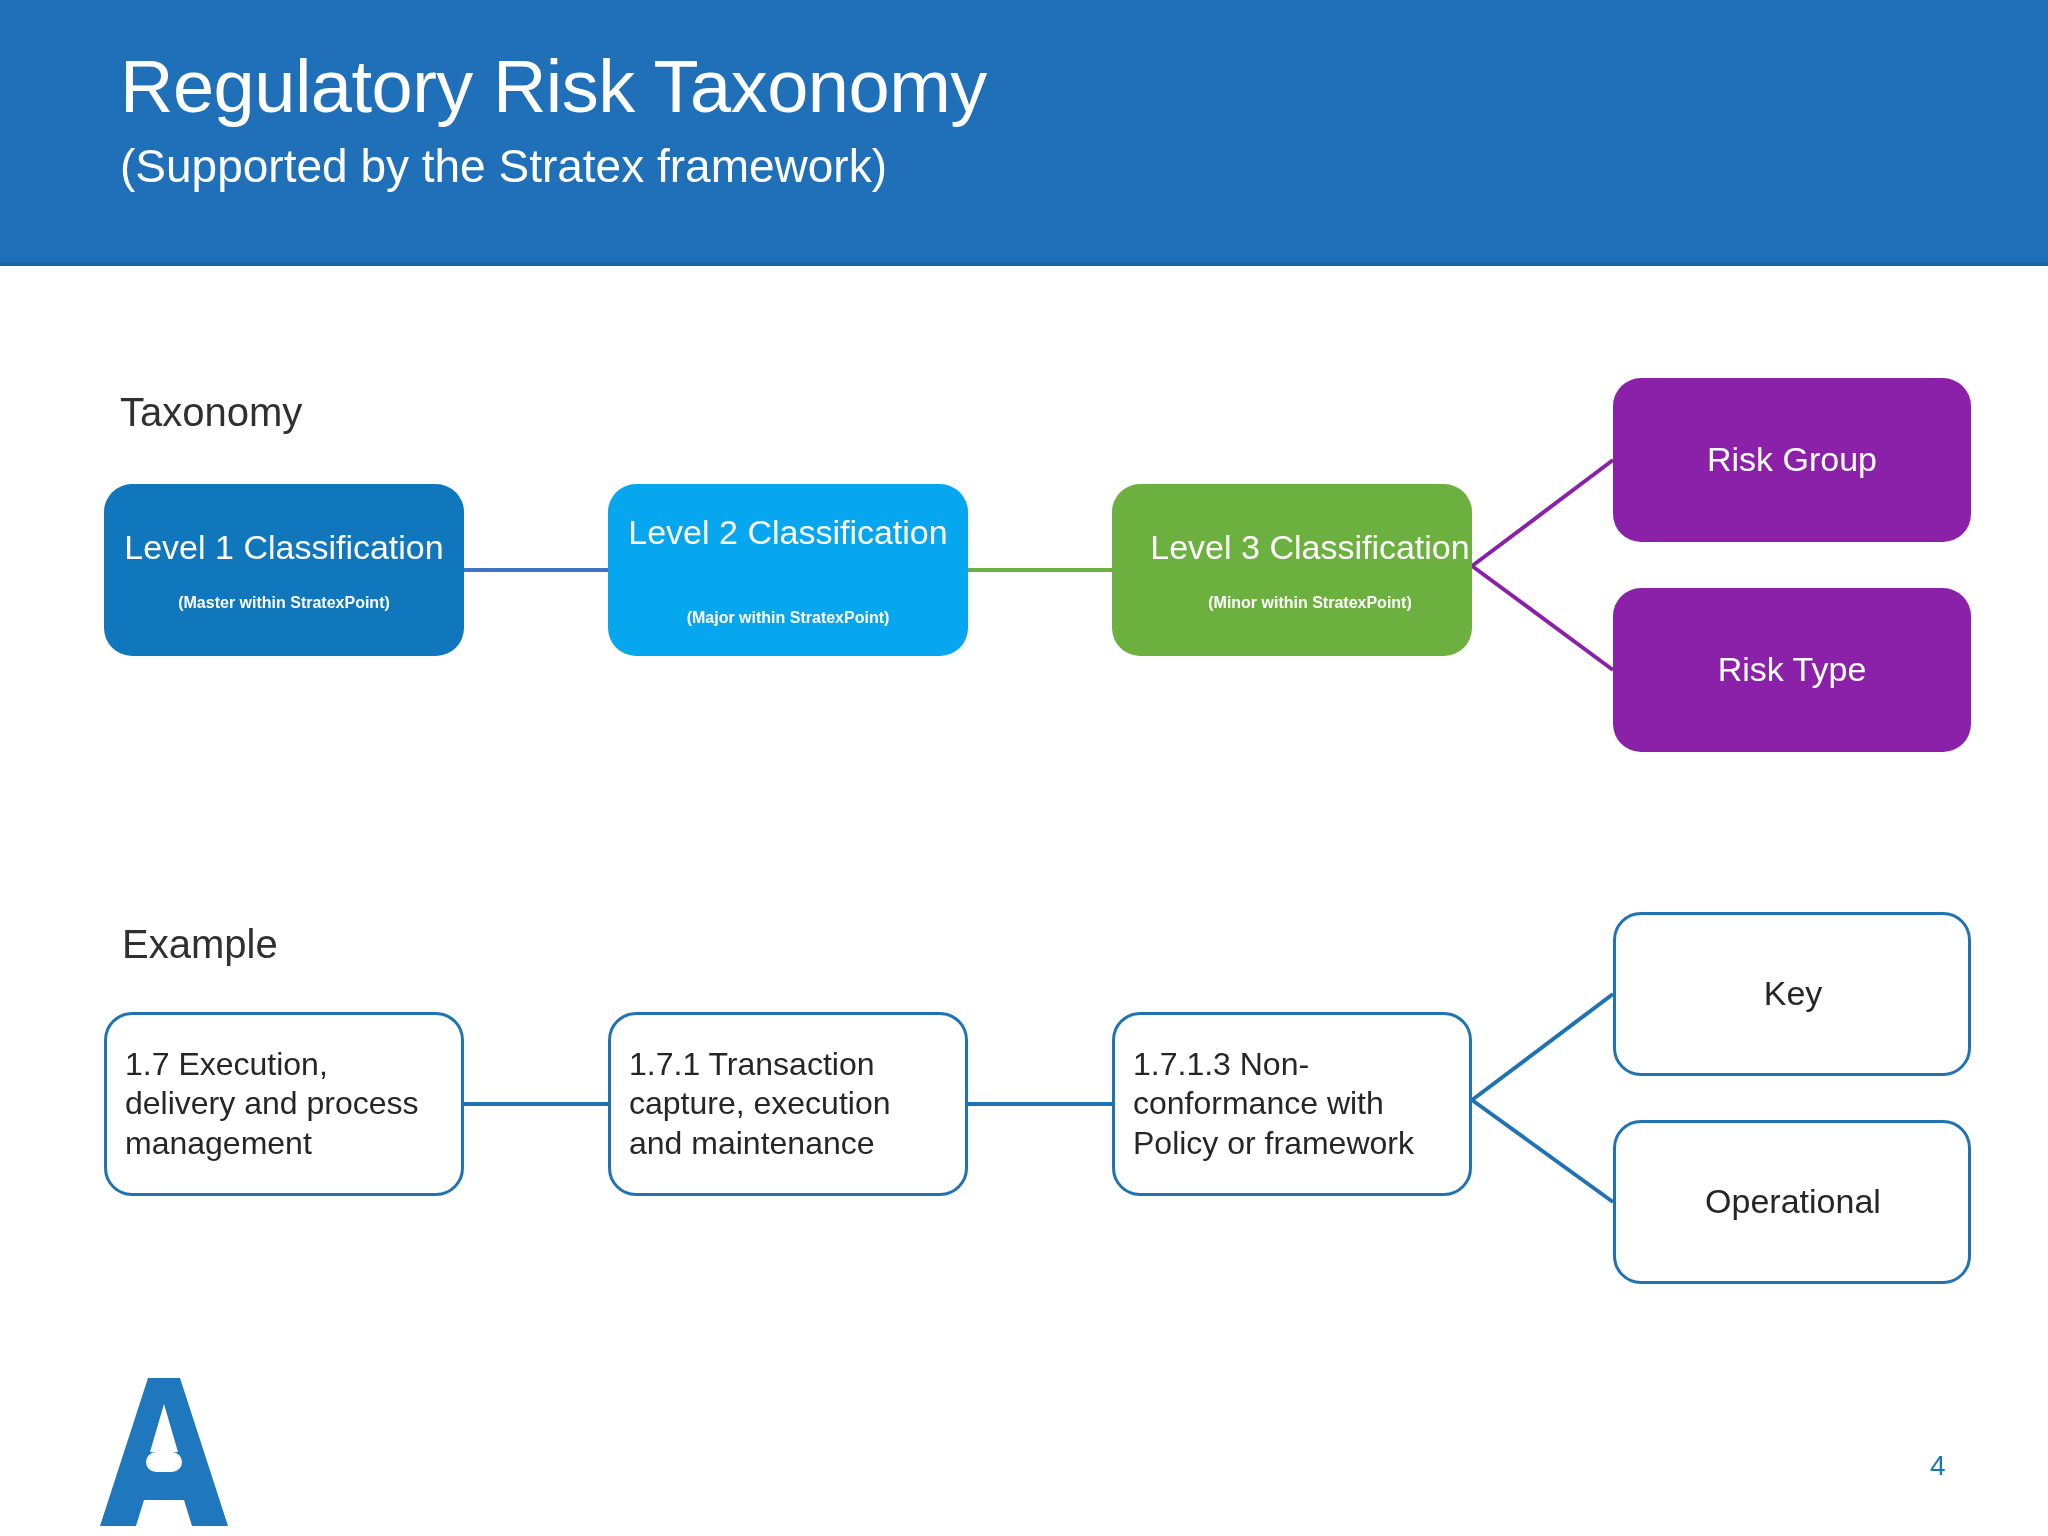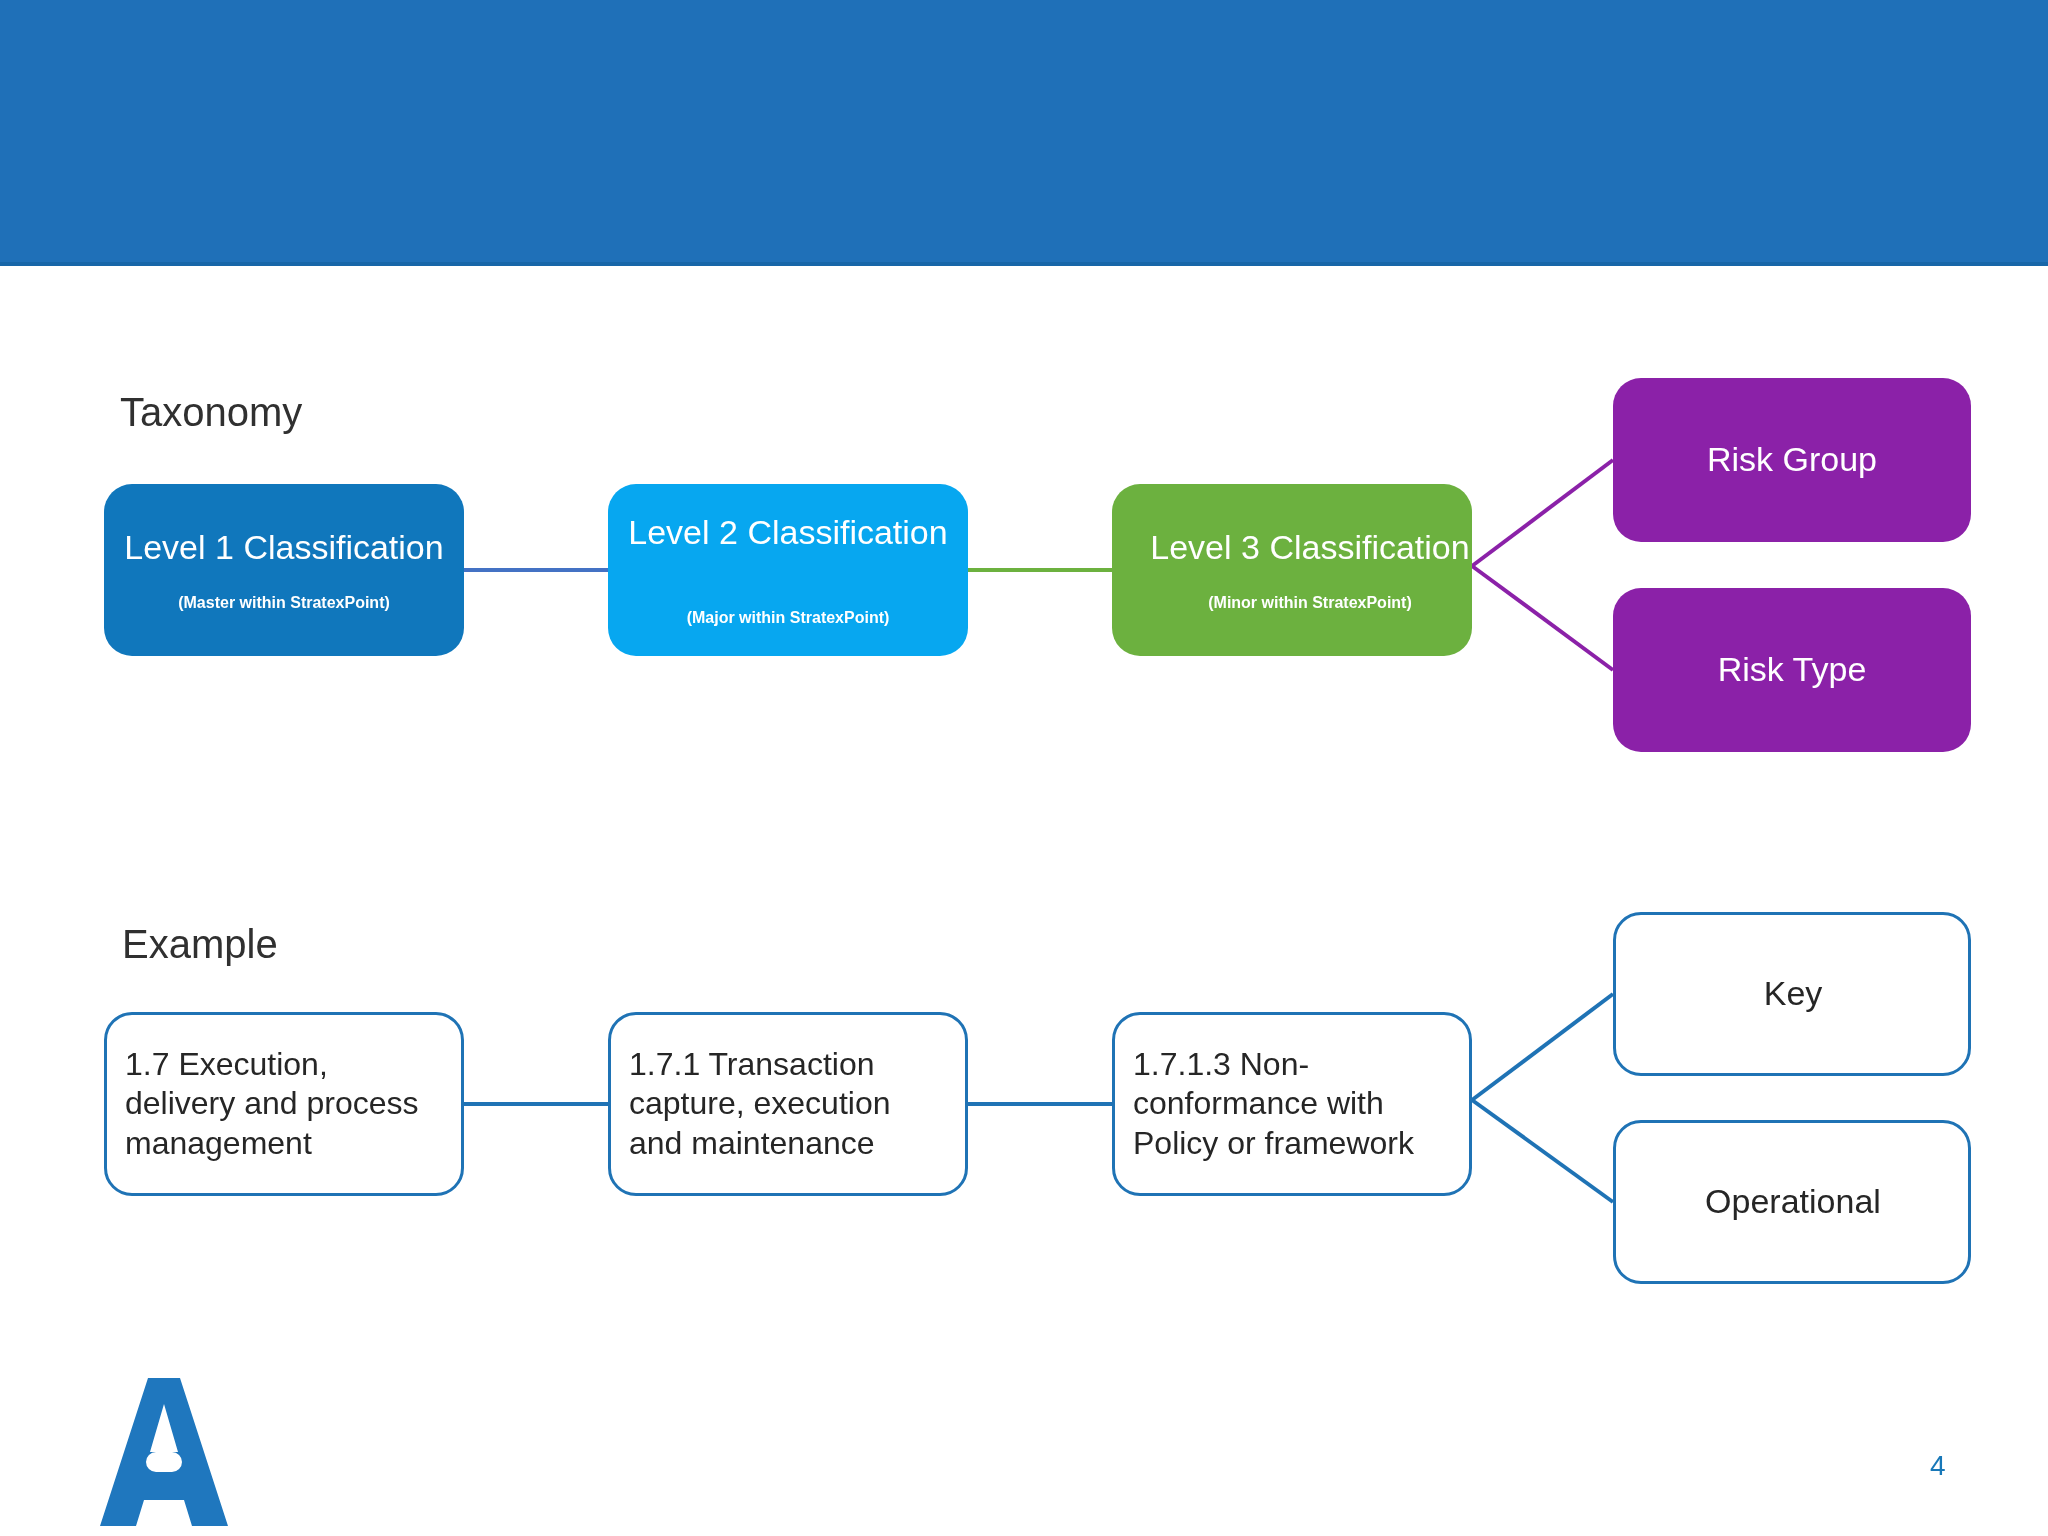--- a/index.html
+++ b/index.html
@@ -150,20 +150,22 @@
     left: 1930px;
     top: 1450px;
     font-size: 28px;
     color: #1878B8;
   }
 </style>
 </head>
 <body>
 
 <div class="header-band">
+  <div class="slide-title">Regulatory Risk Taxonomy</div>
+  <div class="slide-subtitle">(Supported by the Stratex framework)</div>
 </div>
 
 <div class="section-label" id="label-taxonomy">Taxonomy</div>
 
 <div class="section-label" id="label-example">Example</div>
 
 <svg id="connectors" viewBox="0 0 2048 1536" xmlns="http://www.w3.org/2000/svg">
 
   <line x1="464" y1="570" x2="608" y2="570" stroke="#4472C4" stroke-width="4"></line>
 

